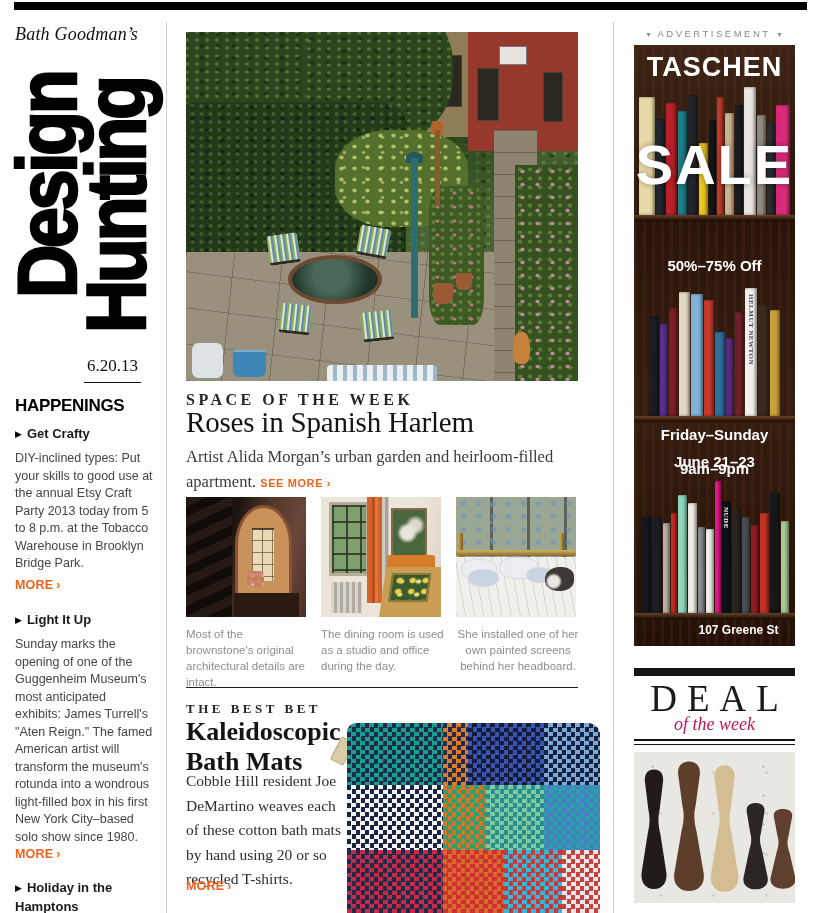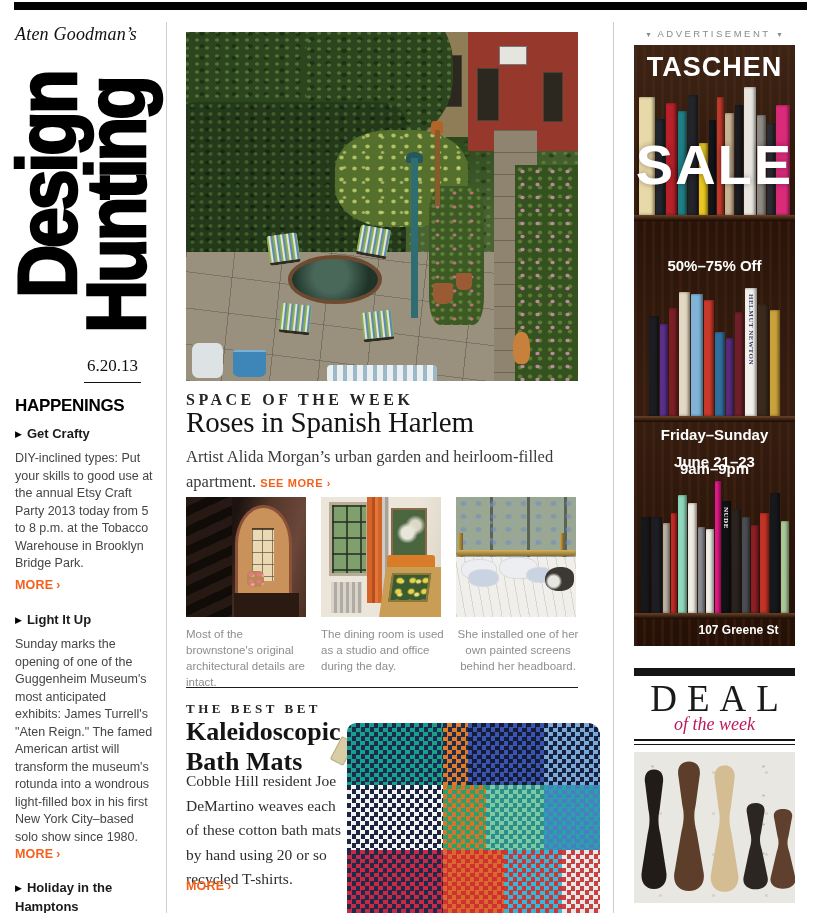--- a/index.html
+++ b/index.html
@@ -264,21 +264,21 @@
     background-size:37px 29px, 53px 41px; }
 </style>
 </head>
 <body>
 
 <div class="abs" id="topbar"></div>
 
 <div class="abs vdiv" id="vdiv-left"></div>
 <div class="abs vdiv" id="vdiv-right"></div>
 
-<div class="abs" id="byline">Aten Goodman’s</div>
+<div class="abs" id="byline">Bath Goodman’s</div>
 <div id="logo">
   <span class="logo-word" id="logo-w1">Design</span>
   <span class="logo-word" id="logo-w2">Hunting</span>
 </div>
 <div class="abs" id="issue-date">6.20.13</div>
 
 <div class="abs" id="hap-heading">HAPPENINGS</div>
 
 <div class="abs hap-item" id="hap-1">
   <div class="hap-title"><span class="hap-tri">▶</span><span>Get Crafty</span></div>

